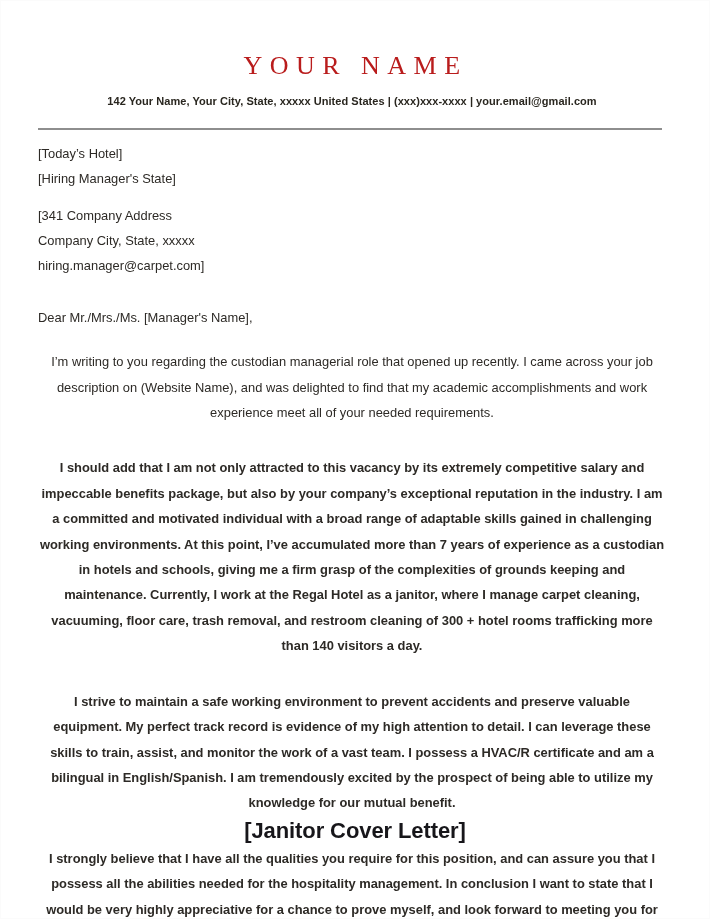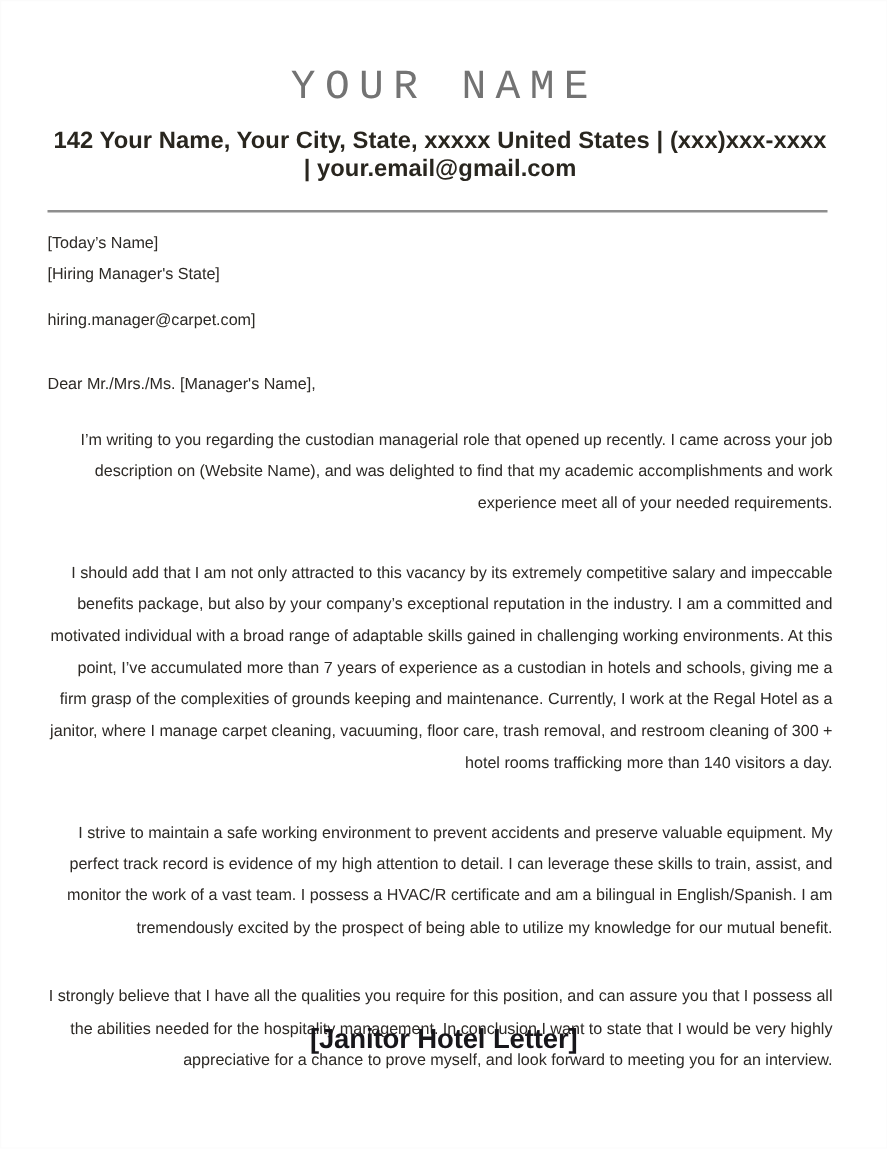--- a/index.html
+++ b/index.html
@@ -36,33 +36,33 @@
     width: 628px;
   }
 
   
   .letterhead {
     padding-top: 52px;
     text-align: center;
   }
 
   .name-heading {
-    font-family: Liberation Mono, monospace;
-    font-size: 33px;
+    font-family: Liberation Serif, serif;
+    font-size: 26px;
     font-weight: 400;
     letter-spacing: 7.5px;
-    color: #737373;
+    color: #b91c1c;
     line-height: 1.1;
     margin: 0;
     padding-left: 7px; 
   }
 
   .contact-line {
     margin-top: 14px;
-    font-size: 19px;
+    font-size: 11px;
     font-weight: 700;
     color: #29261f;
     letter-spacing: 0.05px;
     line-height: 1.2;
   }
 
   .divider {
     margin-top: 20px;
     height: 2px;
     background: #8e8e8e;
@@ -83,32 +83,33 @@
   .addressee-company {
     margin-top: 11px;
   }
 
   .salutation {
     margin-top: 26px;
   }
 
   .para {
     margin-top: 18px;
-    text-align: right;
+    text-align: center;
     color: #2d2a26;
     font-size: 12.9px;
     line-height: 25.4px;
   }
 
   .para.first {
     margin-top: 19px;
   }
 
   .para.spaced {
     margin-top: 30px;
+    font-weight: bold;
   }
 
   
   .doc-title {
     position: absolute;
     left: 0;
     right: 0;
     top: 818px;
     text-align: center;
     font-family: "Liberation Sans", sans-serif;
@@ -126,35 +127,37 @@
   <div class="letter">
 
     <div class="letterhead">
       <h1 class="name-heading">YOUR NAME</h1>
       <div class="contact-line">142 Your Name, Your City, State, xxxxx United States | (xxx)xxx-xxxx | your.email@gmail.com</div>
     </div>
 
     <div class="divider"></div>
 
     <div class="block addressee-top">
-      <div class="line">[Today’s Name]</div>
+      <div class="line">[Today’s Hotel]</div>
       <div class="line">[Hiring Manager's State]</div>
     </div>
 
     <div class="block addressee-company">
+      <div class="line">[341 Company Address</div>
+      <div class="line">Company City, State, xxxxx</div>
       <div class="line">hiring.manager@carpet.com]</div>
     </div>
 
     <div class="block salutation">Dear Mr./Mrs./Ms. [Manager's Name],</div>
 
     <p class="para first">I’m writing to you regarding the custodian managerial role that opened up recently. I came across your job description on (Website Name), and was delighted to find that my academic accomplishments and work experience meet all of your needed requirements.</p>
 
     <p class="para spaced">I should add that I am not only attracted to this vacancy by its extremely competitive salary and impeccable benefits package, but also by your company’s exceptional reputation in the industry. I am a committed and motivated individual with a broad range of adaptable skills gained in challenging working environments. At this point, I’ve accumulated more than 7 years of experience as a custodian in hotels and schools, giving me a firm grasp of the complexities of grounds keeping and maintenance. Currently, I work at the Regal Hotel as a janitor, where I manage carpet cleaning, vacuuming, floor care, trash removal, and restroom cleaning of 300 + hotel rooms trafficking more than 140 visitors a day.</p>
 
     <p class="para spaced">I strive to maintain a safe working environment to prevent accidents and preserve valuable equipment. My perfect track record is evidence of my high attention to detail. I can leverage these skills to train, assist, and monitor the work of a vast team. I possess a HVAC/R certificate and am a bilingual in English/Spanish. I am tremendously excited by the prospect of being able to utilize my knowledge for our mutual benefit.</p>
 
     <p class="para spaced">I strongly believe that I have all the qualities you require for this position, and can assure you that I possess all the abilities needed for the hospitality management. In conclusion I want to state that I would be very highly appreciative for a chance to prove myself, and look forward to meeting you for an interview.</p>
 
   </div>
 
-  <div class="doc-title">[Janitor Hotel Letter]</div>
+  <div class="doc-title">[Janitor Cover Letter]</div>
 
 </div>
 
 </body></html>

